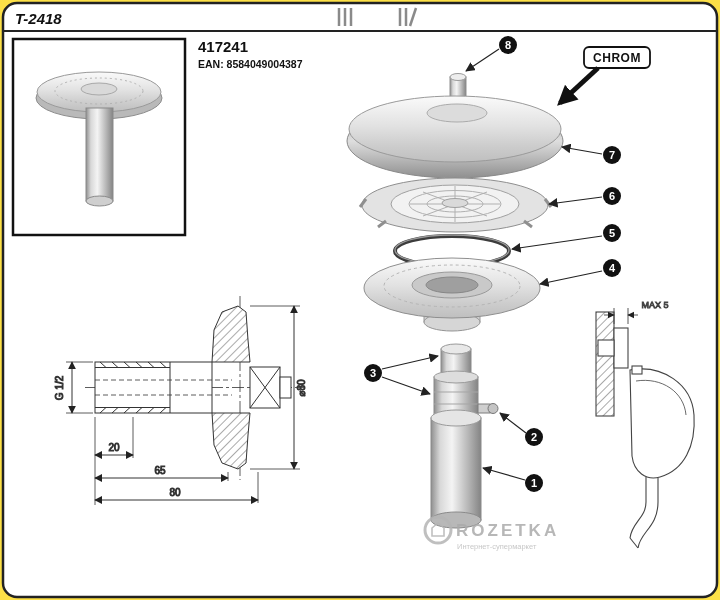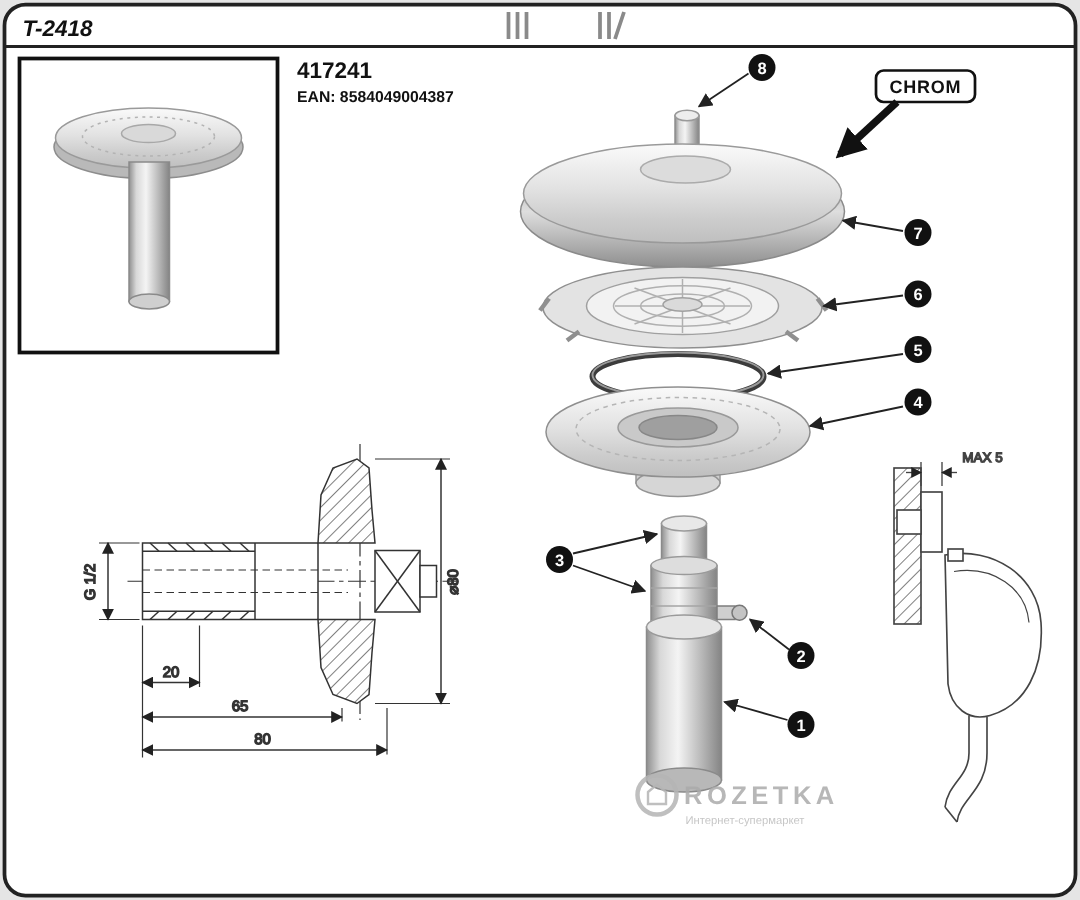--- a/index.html
+++ b/index.html
@@ -1,16 +1,16 @@
 <!DOCTYPE html>
 <html><head>
 <meta charset="utf-8">
 <style>
   html,body{margin:0;padding:0;background:#ffffff;}
-  .page{position:relative;width:720px;height:600px;background:#e5e5e5;overflow:hidden;
+  .page{position:relative;width:720px;height:600px;background:#fde047;overflow:hidden;
         font-family:"Liberation Sans",sans-serif;text-align:center;}
   svg{display:block;}
   text{font-family:"Liberation Sans",sans-serif;fill:#111;}
   .title-text{font-size:15px;font-weight:bold;font-style:italic;}
   .partno-text{font-size:15px;font-weight:bold;}
   .ean-text{font-size:10.5px;font-weight:bold;}
   .chrom-text{font-size:12px;font-weight:bold;letter-spacing:.5px;}
   .callout-num{font-size:11px;font-weight:bold;fill:#ffffff;}
   .dim-text{font-size:10px;fill:#222;}
   .max-text{font-size:9px;fill:#222;}

